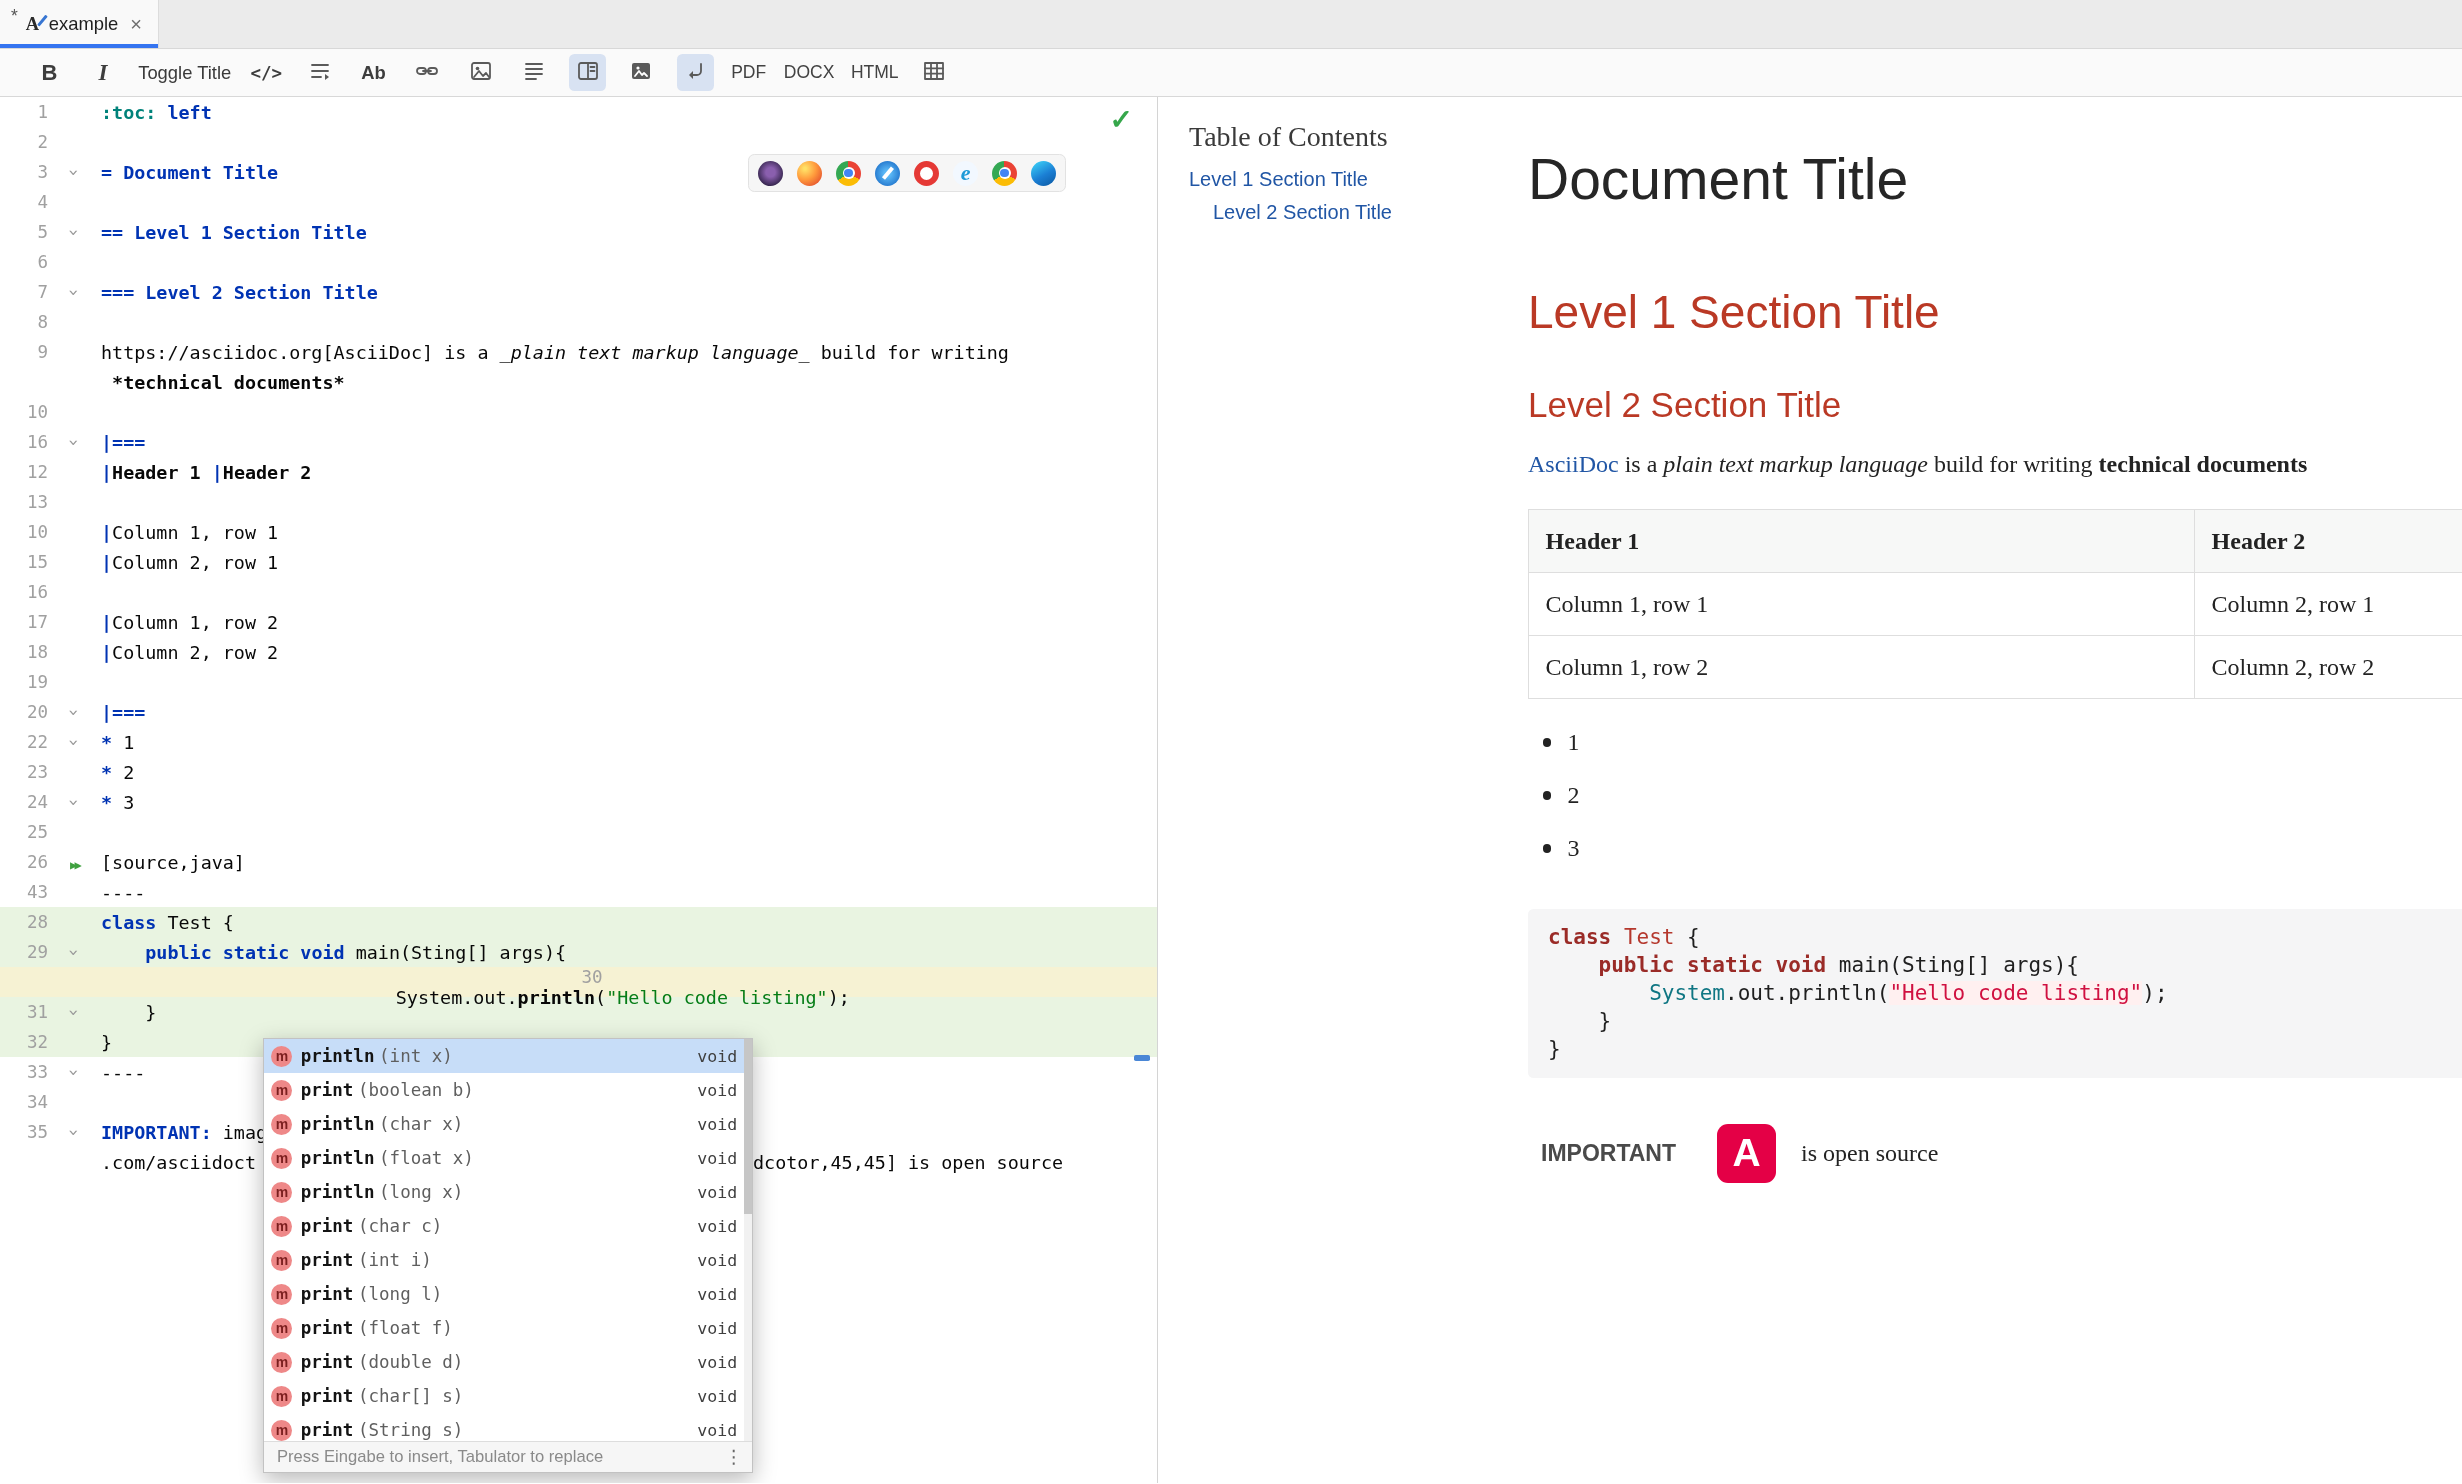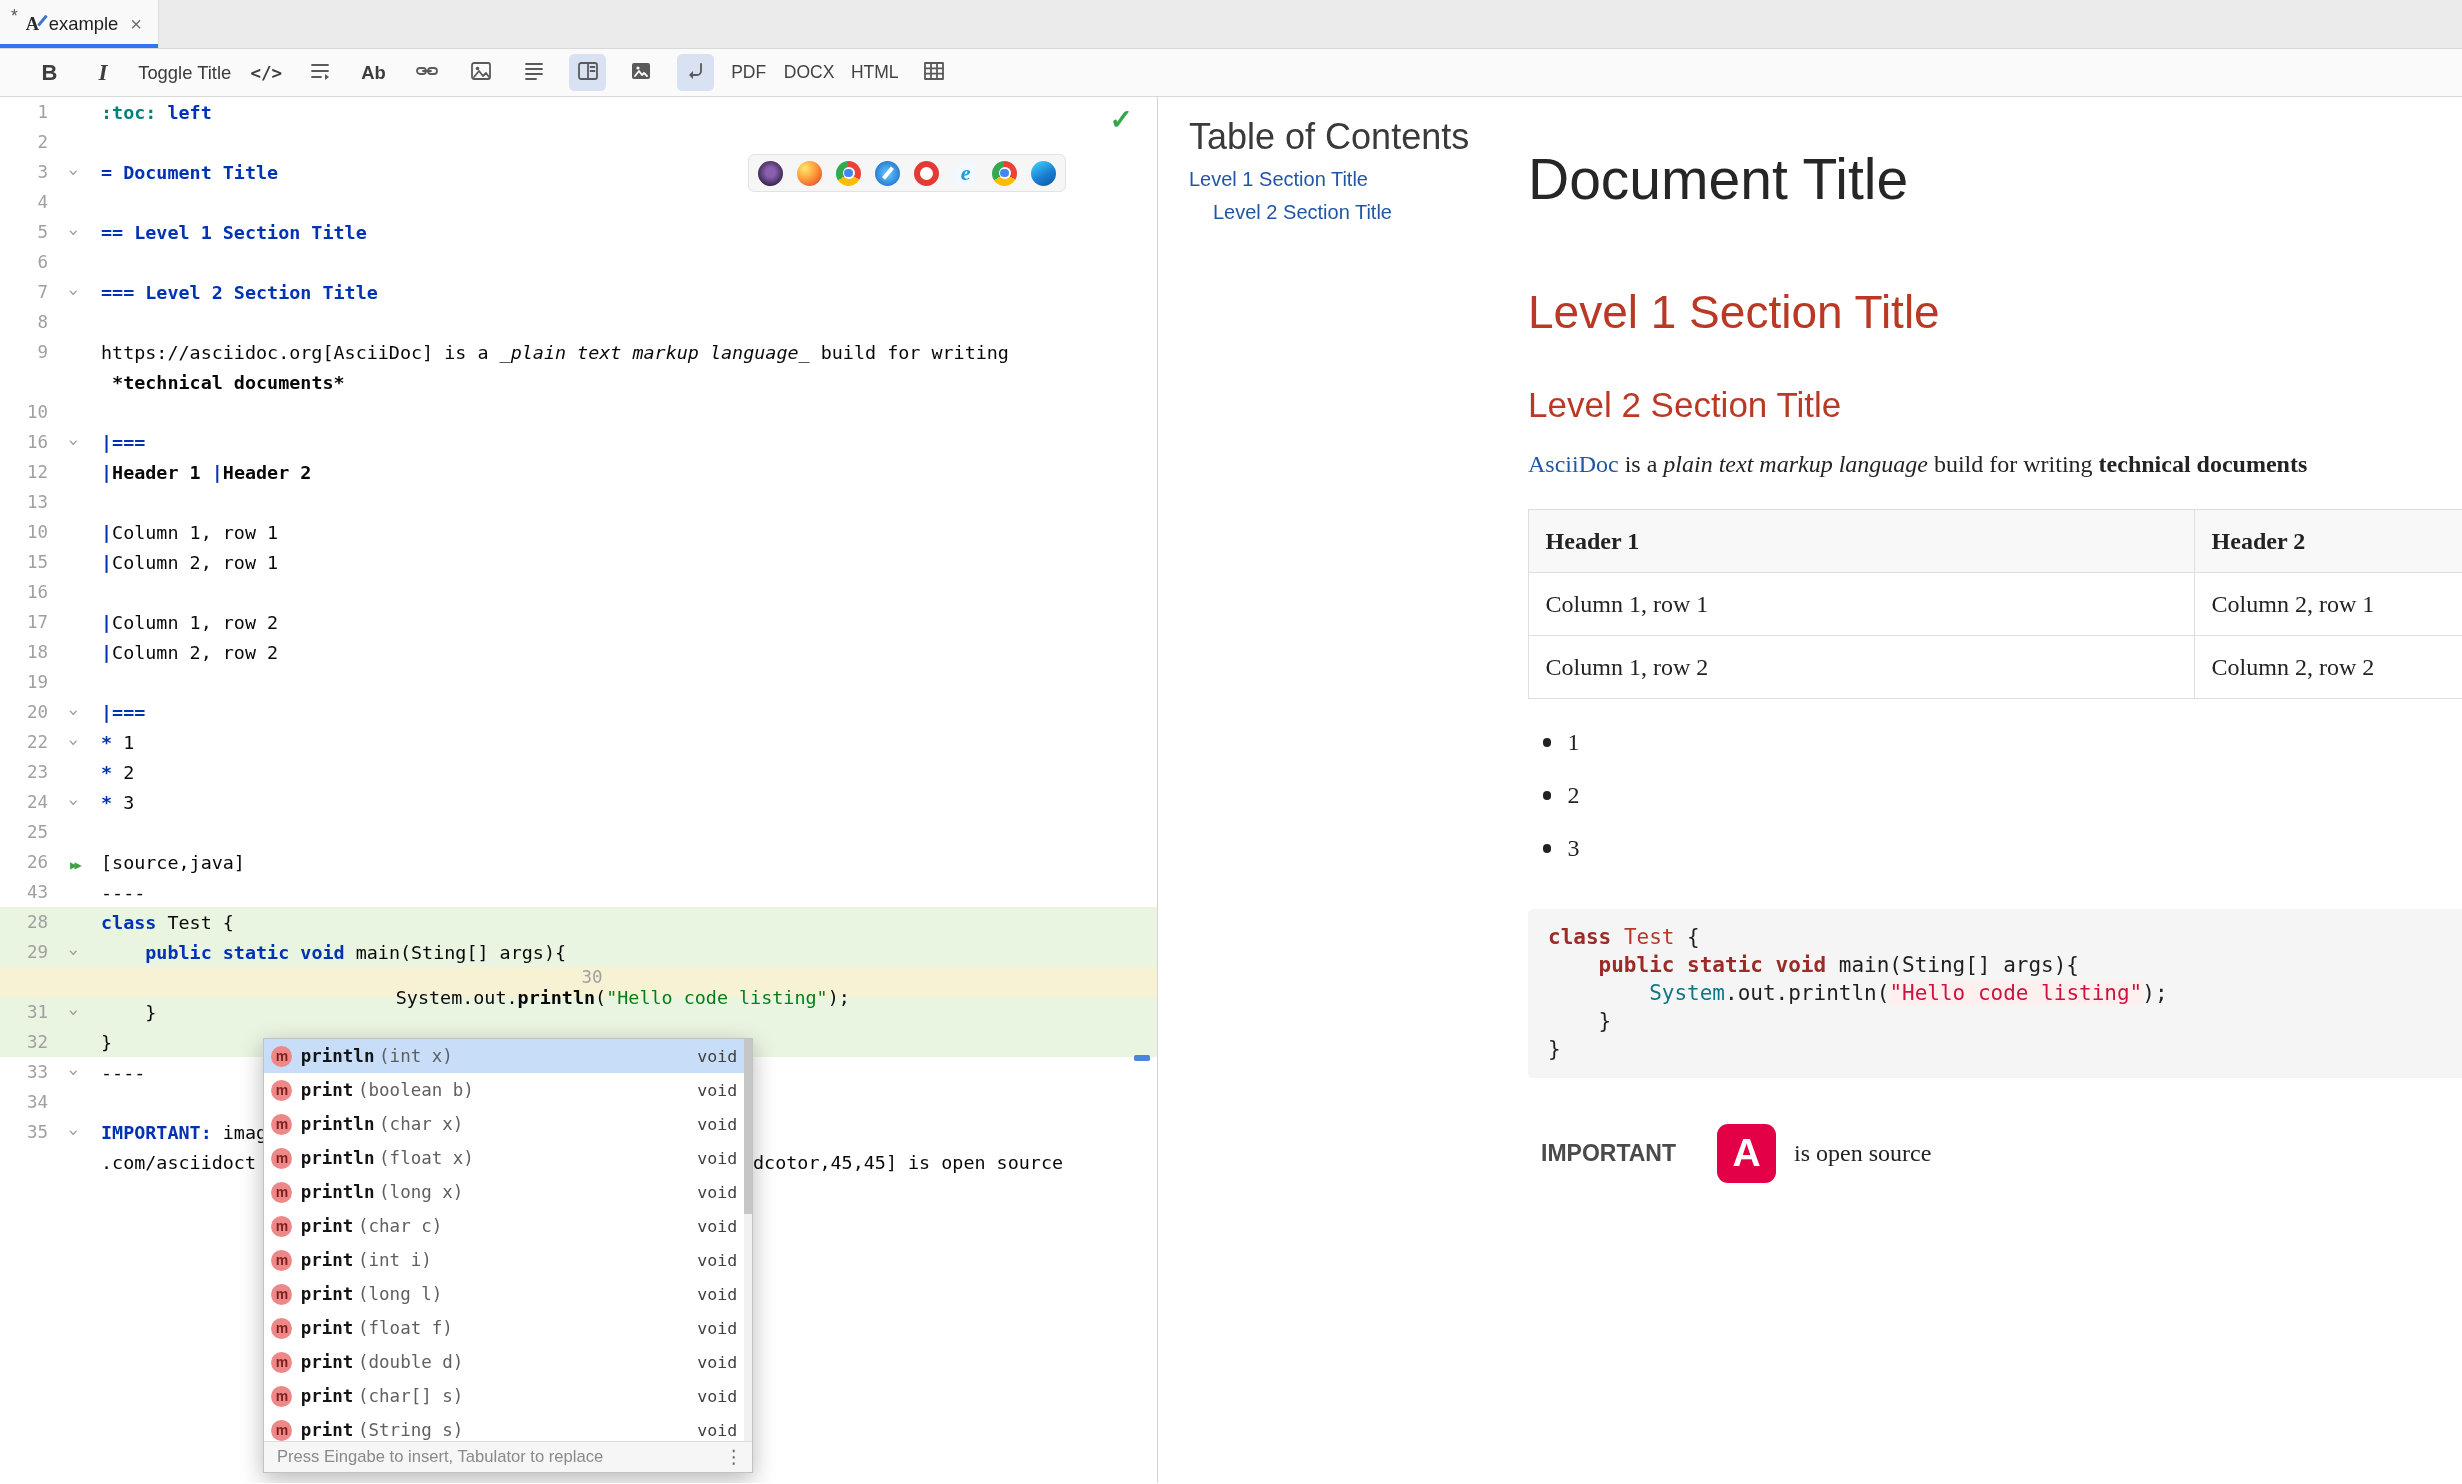--- a/index.html
+++ b/index.html
@@ -88,21 +88,21 @@
   .cmp-ret { margin-left:auto; font:16.6px "DejaVu Sans Mono",monospace; color:#3f3f3f; }
   .cmp-scroll { position:absolute; right:0; top:0; width:8.3px; height:403px; background:#f1f1f1; }
   .cmp-thumb { position:absolute; top:0; right:0; width:8.3px; height:175px; background:#c6c6c6; }
   .cmp-footer { position:absolute; left:0; right:0; bottom:0; height:31px; background:#f6f6f6;
     border-top:0.9px solid #ddd; display:flex; align-items:center; justify-content:space-between;
     padding:0 9.2px 0 13px; font-size:16.6px; color:#8a8a8a; }
   .cmp-more { color:#666; font-size:18.4px; }
 
   
   .toc { position:absolute; left:31px; top:24px; }
-  .toc-title { font-size:36px; color:#3a3a3a; line-height:31px; }
+  .toc-title { font-size:28px; color:#3a3a3a; line-height:31px;font-family:Liberation Serif, serif; }
   .toc-link { font-size:20px; color:#2156a5; line-height:24px; margin-top:14.7px; }
   .toc-link.lv2 { margin-left:24px; margin-top:9.2px; }
 
   
   .content { margin-left:370px; width:1197px; padding-top:52px; color:#262626; }
   .pv-doctitle { font-size:57px; line-height:61px; font-weight:300; color:#262626; }
   .pv-h1 { margin-top:77px; font-size:46px; line-height:50px; font-weight:300; color:#ba3925; }
   .pv-h2 { margin-top:48px; font-size:35px; line-height:39px; font-weight:300; color:#ba3925; }
   .pv-p { margin-top:26px; font:24px/28px "Liberation Serif",serif; color:#232323; }
   .ps-link { color:#2156a5; }
@@ -126,21 +126,21 @@
   .cd-kw { color:#9a2b27; font-weight:bold; }
   .cd-cls { color:#b5382d; }
   .cd-type { color:#0f7683; }
   .cd-str { color:#d01040; background:#fff0f0; }
 
   .pv-admon { margin-top:46px; display:flex; align-items:center; padding-left:13px; }
   .admon-label { font:bold 23px "Liberation Sans",sans-serif; color:#4a4a4a; width:138px; }
   .admon-logo { margin-left:38px; width:59px; height:59px; background:#e40046; border-radius:11px;
     display:flex; align-items:center; justify-content:center; flex-shrink:0; }
   .admon-logo span { color:#fff; font:bold 39px "Liberation Sans",sans-serif; }
-  .admon-text { margin-left:18px; font:24px "Liberation Serif",serif; color:#232323; }
+  .admon-text { margin-left:25px; font:24px "Liberation Serif",serif; color:#232323; }
 </style>
 </head>
 <body>
 
 <div class="tabbar">
   <div class="tab">
     <span class="tab-mod">*</span>
     <span class="file-icon">A</span>
     <span class="tab-label">example</span>
     <span class="tab-close">×</span>

